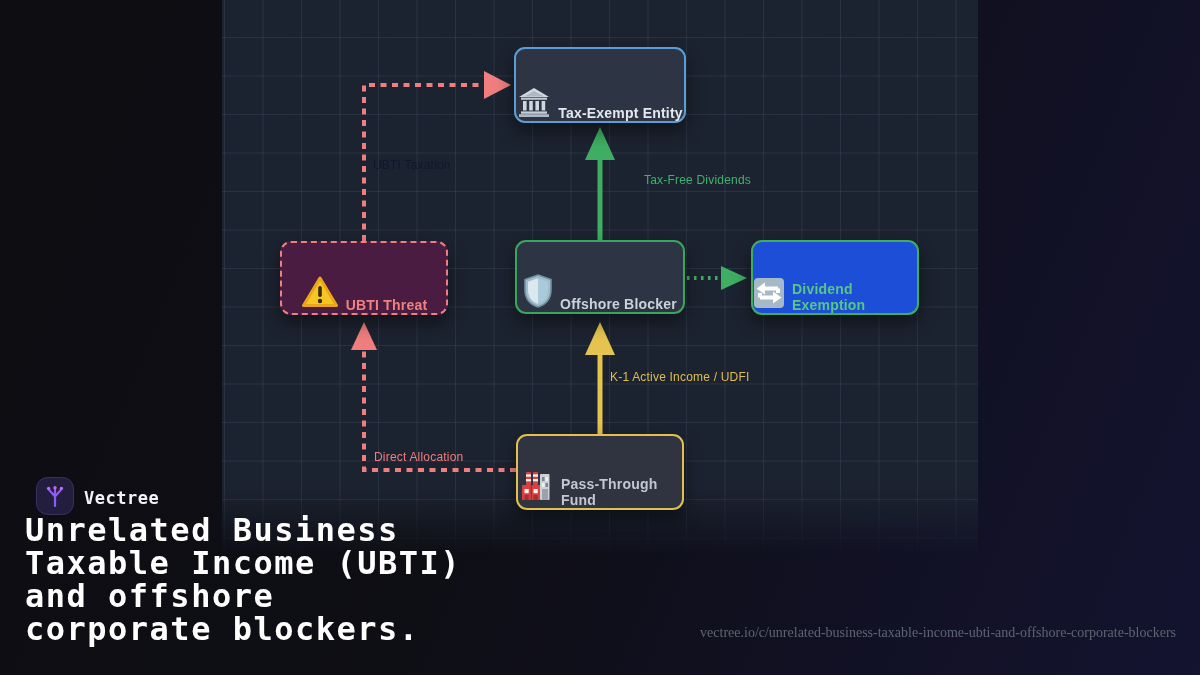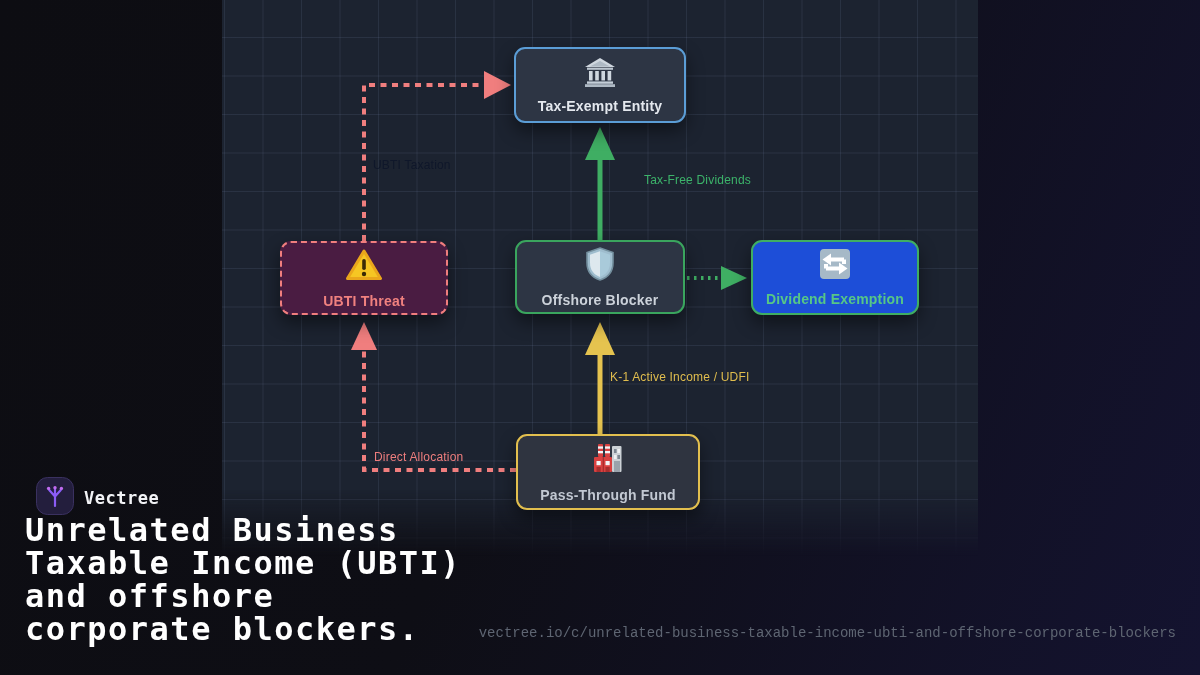--- a/index.html
+++ b/index.html
@@ -25,36 +25,36 @@
       linear-gradient(to bottom, rgba(132,152,188,.13) 1px, transparent 1px);
     background-size:38.5px 38.5px;
     background-position:2px -1.5px;
   }
 
   svg.edges { position:absolute; left:0; top:0; width:1200px; height:675px; z-index:2; pointer-events:none; }
 
   
   .node {
     position:absolute; z-index:3;
-    display:flex; flex-direction:column; align-items:center; justify-content:center;
+    display:flex; flex-direction:row; align-items:flex-end; justify-content:center;
     gap:7px; border-radius:11px;
     background:#2d3544;
     box-shadow:0 8px 18px rgba(0,0,0,.45);
   }
   .node .node-label { font-size:14px; font-weight:bold; letter-spacing:.2px; }
 
   .node-tax-exempt      { left:514px; top:47px;  width:172px; height:76px; border:2.5px solid #5b9dd6; }
   .node-tax-exempt      .node-label { color:#e4e8ee; }
   .node-ubti-threat     { left:280px; top:241px; width:168px; height:74px; border:2.5px dashed #f07e7e; background:#4a1c42; }
   .node-ubti-threat     .node-label { color:#f0817f; }
   .node-offshore        { left:515px; top:240px; width:170px; height:74px; border:2.5px solid #3aa55e; }
   .node-offshore        .node-label { color:#ccd2da; }
   .node-dividend        { left:751px; top:240px; width:168px; height:75px; border:2.5px solid #3fae63; background:#1d4ed8; }
   .node-dividend        .node-label { color:#57c786; }
-  .node-pass-through    { left:516px; top:434px; width:184px; height:76px; border:2.5px solid #e2bf4e; background:#2f3440; }
+  .node-pass-through    { left:516px; top:434px; width:168px; height:76px; border:2.5px solid #e2bf4e; background:#2f3440; }
   .node-pass-through    .node-label { color:#c2c8d2; }
 
   
   .edge-label { position:absolute; z-index:2; font-size:12px; letter-spacing:.2px; white-space:nowrap; }
   .lbl-ubti-taxation    { left:373px; top:158px; color:#0f172a; }
   .lbl-tax-free         { left:610px; top:173px; color:#3cb36a;margin-left:34px; }
   .lbl-k1               { left:610px; top:370px; color:#e0bd4e; }
   .lbl-direct-alloc     { left:374px; top:450px; color:#ef7e7e; }
 
   
@@ -64,21 +64,21 @@
     font-size:17px; color:#f2f3f6; letter-spacing:.5px;
   }
   .page-title {
     position:absolute; left:25px; top:514px; width:470px; z-index:4;
     font-family:"DejaVu Sans Mono", monospace; font-weight:bold;
     font-size:32px; line-height:33px; letter-spacing:1.5px;
     color:#ffffff; white-space:pre-line;
   }
   .page-url {
     position:absolute; right:24px; top:625px; z-index:4;
-    font-family:Liberation Mono, monospace;
+    font-family:Liberation Serif, serif;
     font-size:14px; color:#5e6572; letter-spacing:0;
   }
 </style>
 </head>
 <body>
 
 <div class="canvas">
   <div class="grid"></div>
 </div>
 

